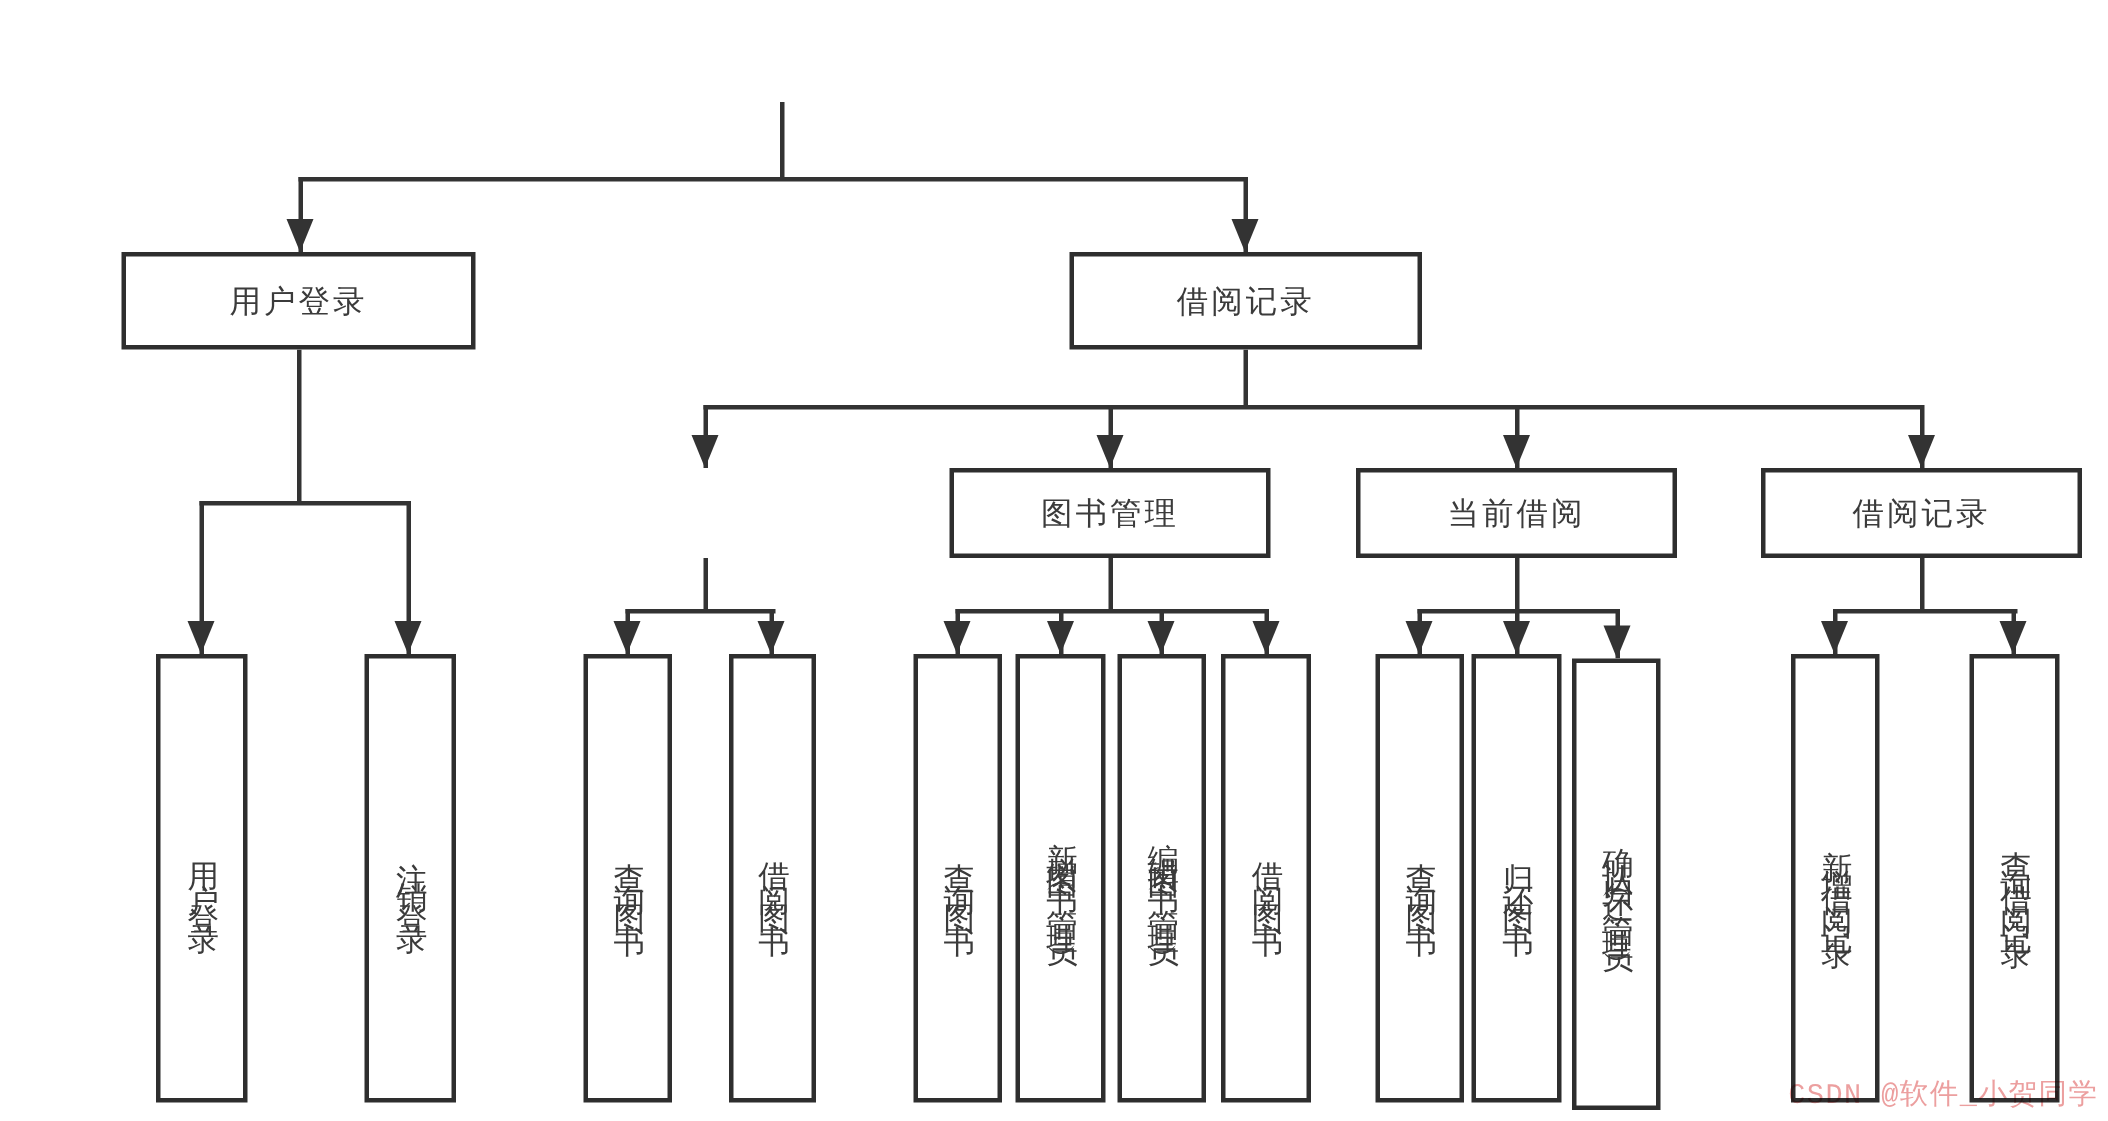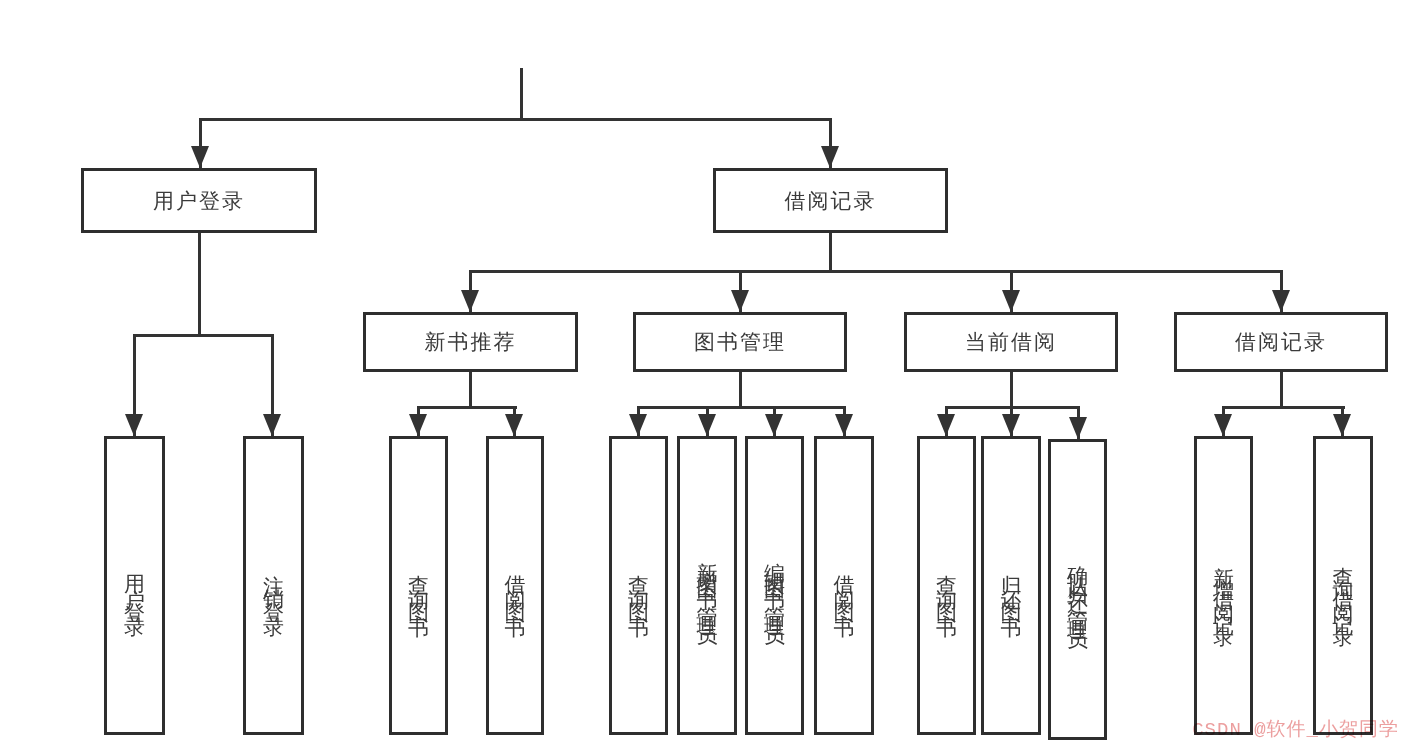--- a/index.html
+++ b/index.html
@@ -125,23 +125,20 @@
   <div class="arrow" style="left:1333px;top:414px"></div>
 
 
   <div class="box" style="left:81px;top:168px;width:236px;height:65px">
     <span class="hlabel">用户登录</span>
   </div>
   <div class="box" style="left:713px;top:168px;width:235px;height:65px">
     <span class="hlabel">借阅记录</span>
   </div>
 
-  <div class="box" style="left:363px;top:312px;width:215px;height:60px">
-    <span class="hlabel">新书推荐</span>
-  </div>
   <div class="box" style="left:633px;top:312px;width:214px;height:60px">
     <span class="hlabel">图书管理</span>
   </div>
   <div class="box" style="left:1174px;top:312px;width:214px;height:60px">
     <span class="hlabel">借阅记录</span>
   </div>
   <div class="box" style="left:904px;top:312px;width:214px;height:60px">
     <span class="hlabel">当前借阅</span>
   </div>
 

